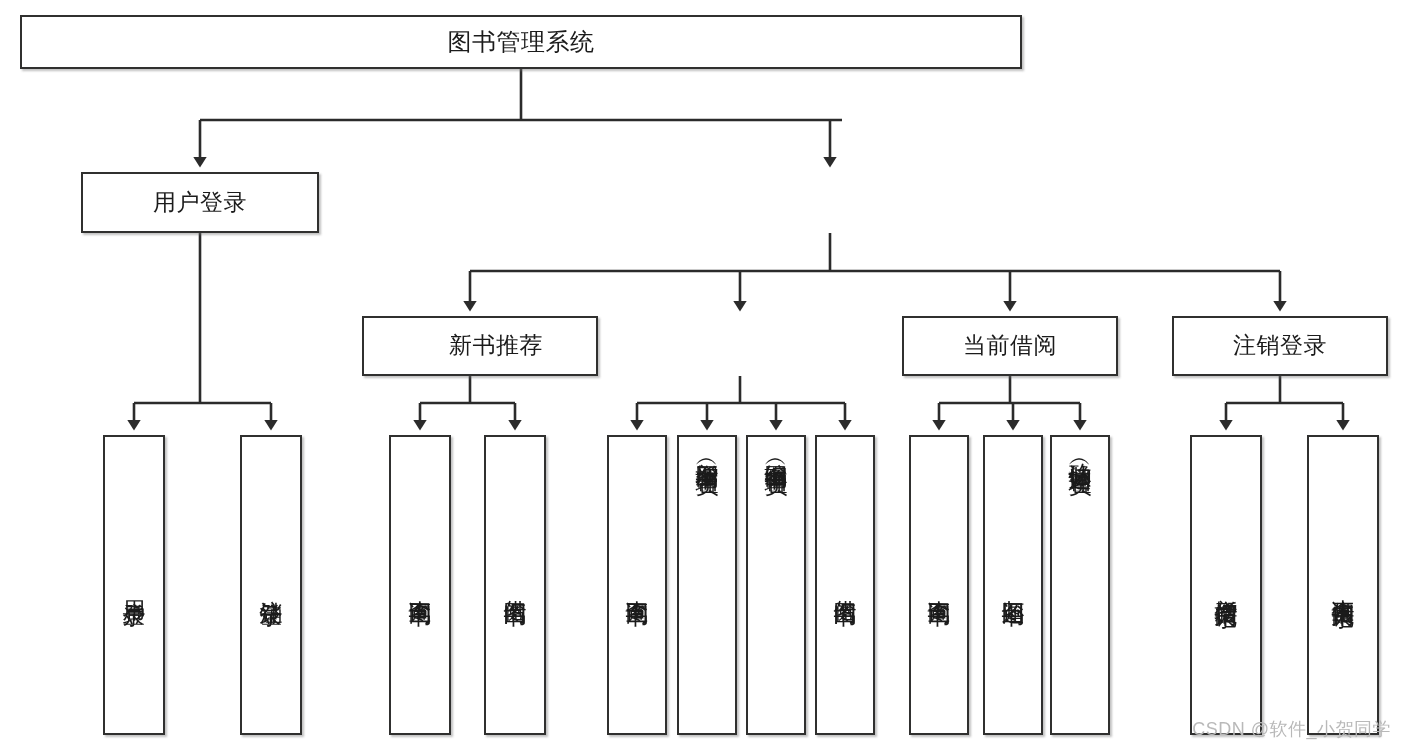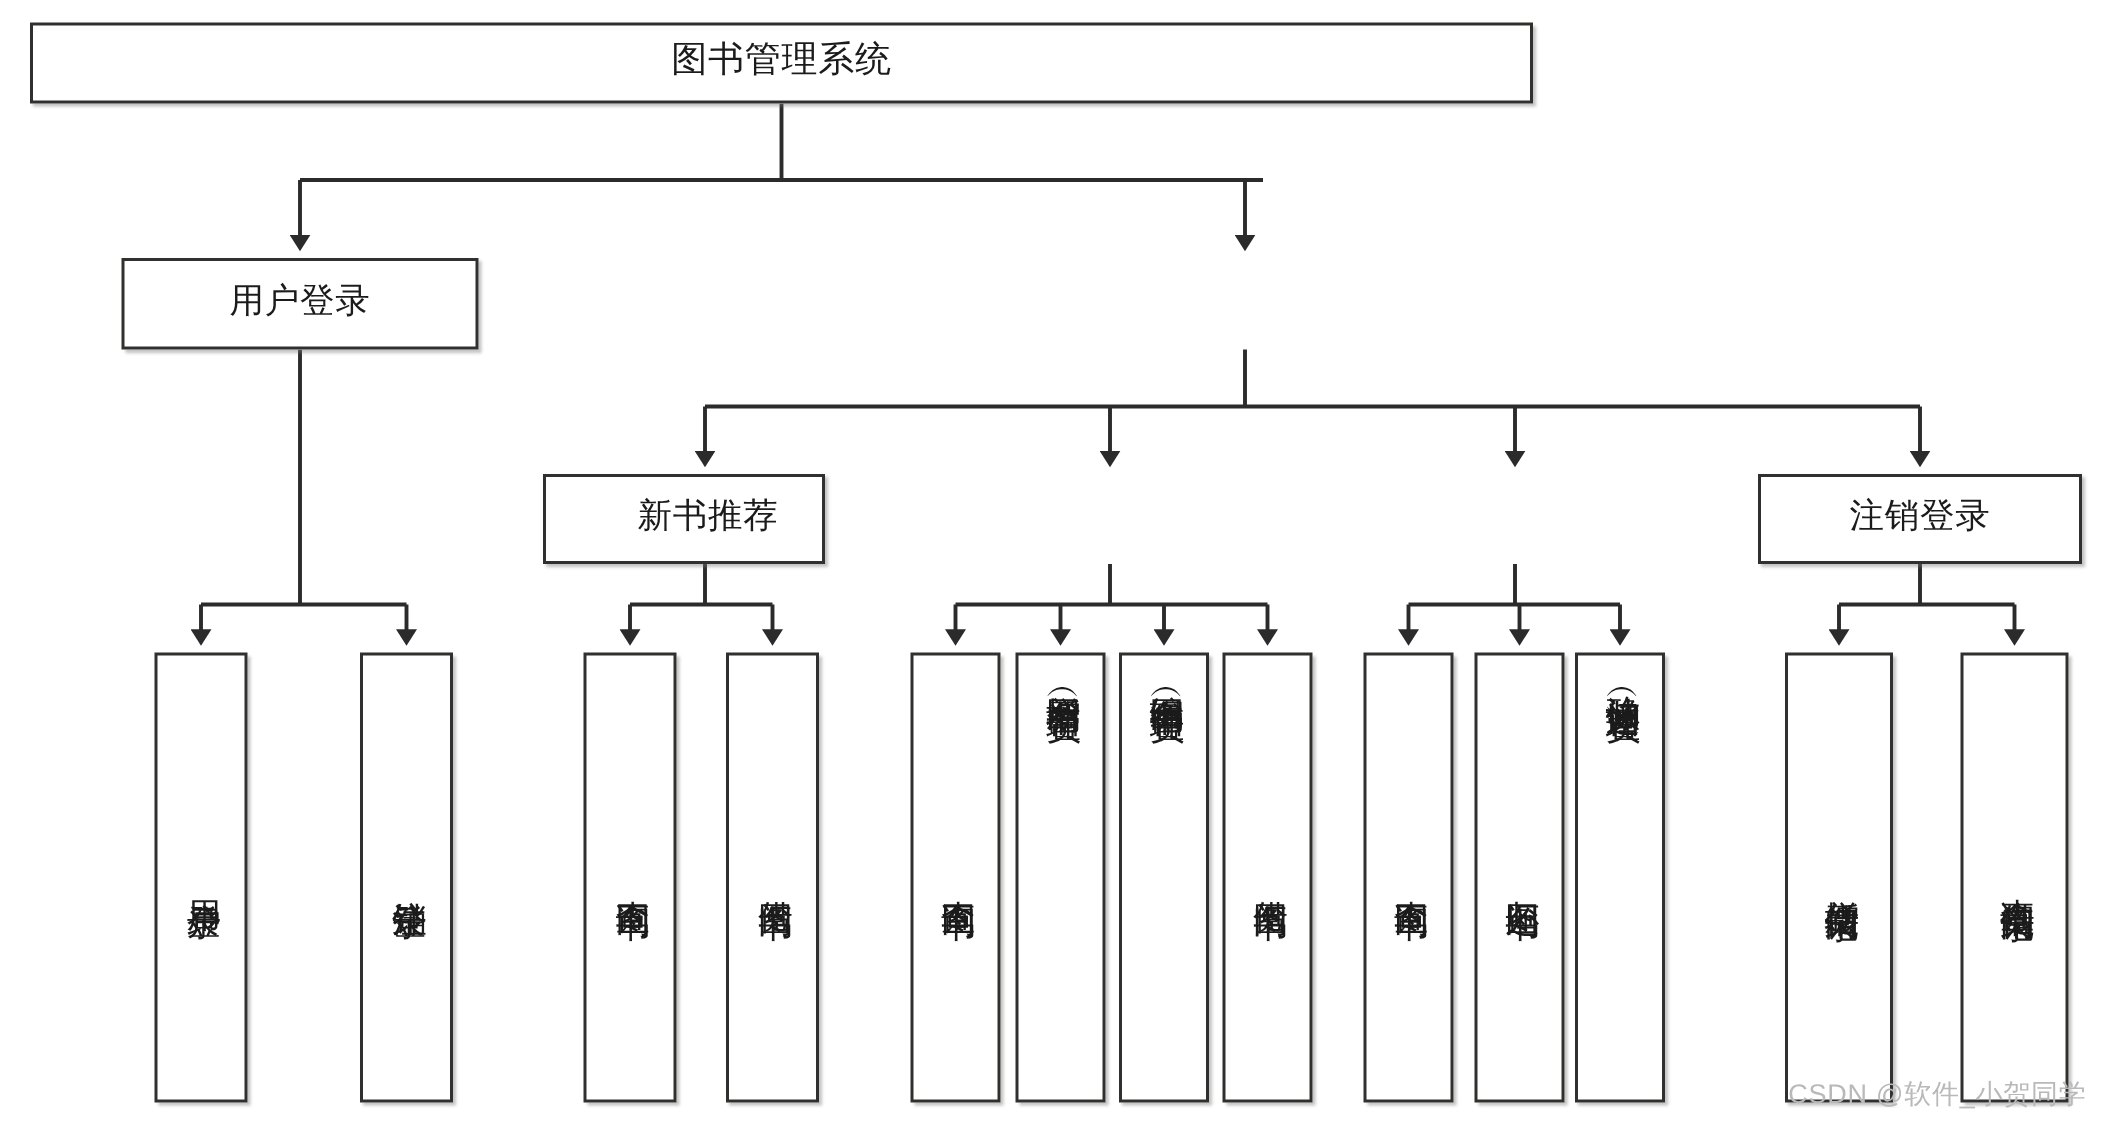--- a/index.html
+++ b/index.html
@@ -35,21 +35,20 @@
     display: flex;
     align-items: center;
     justify-content: center;
     color: #1b1b1b;
   }
   .node .node-label {
     display: block;
     text-align: left;
     line-height: 1.12;
     white-space: nowrap;
-    font-family: Liberation Mono, monospace;
   }
   
   .node.h .node-label {
     font-size: 23px;
     letter-spacing: 0.5px;
   }
   .node.lvl0 .node-label { font-size: 24px; }
   
   .node.v {
     align-items: flex-start;
@@ -142,25 +141,28 @@
 
   <div class="node h lvl0" style="left: 20px; top: 15px; width: 1002px; height: 54px;">
     <span class="node-label">图书管理系统</span>
   </div>
 
   <div class="node h lvl1" style="left: 81px; top: 172px; width: 238px; height: 61px;">
     <span class="node-label">用户登录</span>
   </div>
 
 
-  <div class="node h lvl2" style="left: 362px; top: 316px; width: 188px; height: 60px; padding-left: 32px;">
+  <div class="node h lvl2" style="left: 362px; top: 316px; width: 236px; height: 60px; padding-left: 32px;">
     <span class="node-label">新书推荐</span>
   </div>
 
 
+  <div class="node h lvl2" style="left: 902px; top: 316px; width: 216px; height: 60px;">
+    <span class="node-label">当前借阅</span>
+  </div>
 
   <div class="node h lvl2" style="left: 1172px; top: 316px; width: 216px; height: 60px;">
     <span class="node-label">注销登录</span>
   </div>
 
   <div class="node v mid" style="left: 103px; top: 435px; width: 62px; height: 300px;">
     <span class="node-label">用户登录</span>
   </div>
 
   <div class="node v mid" style="left: 240px; top: 435px; width: 62px; height: 300px;">

